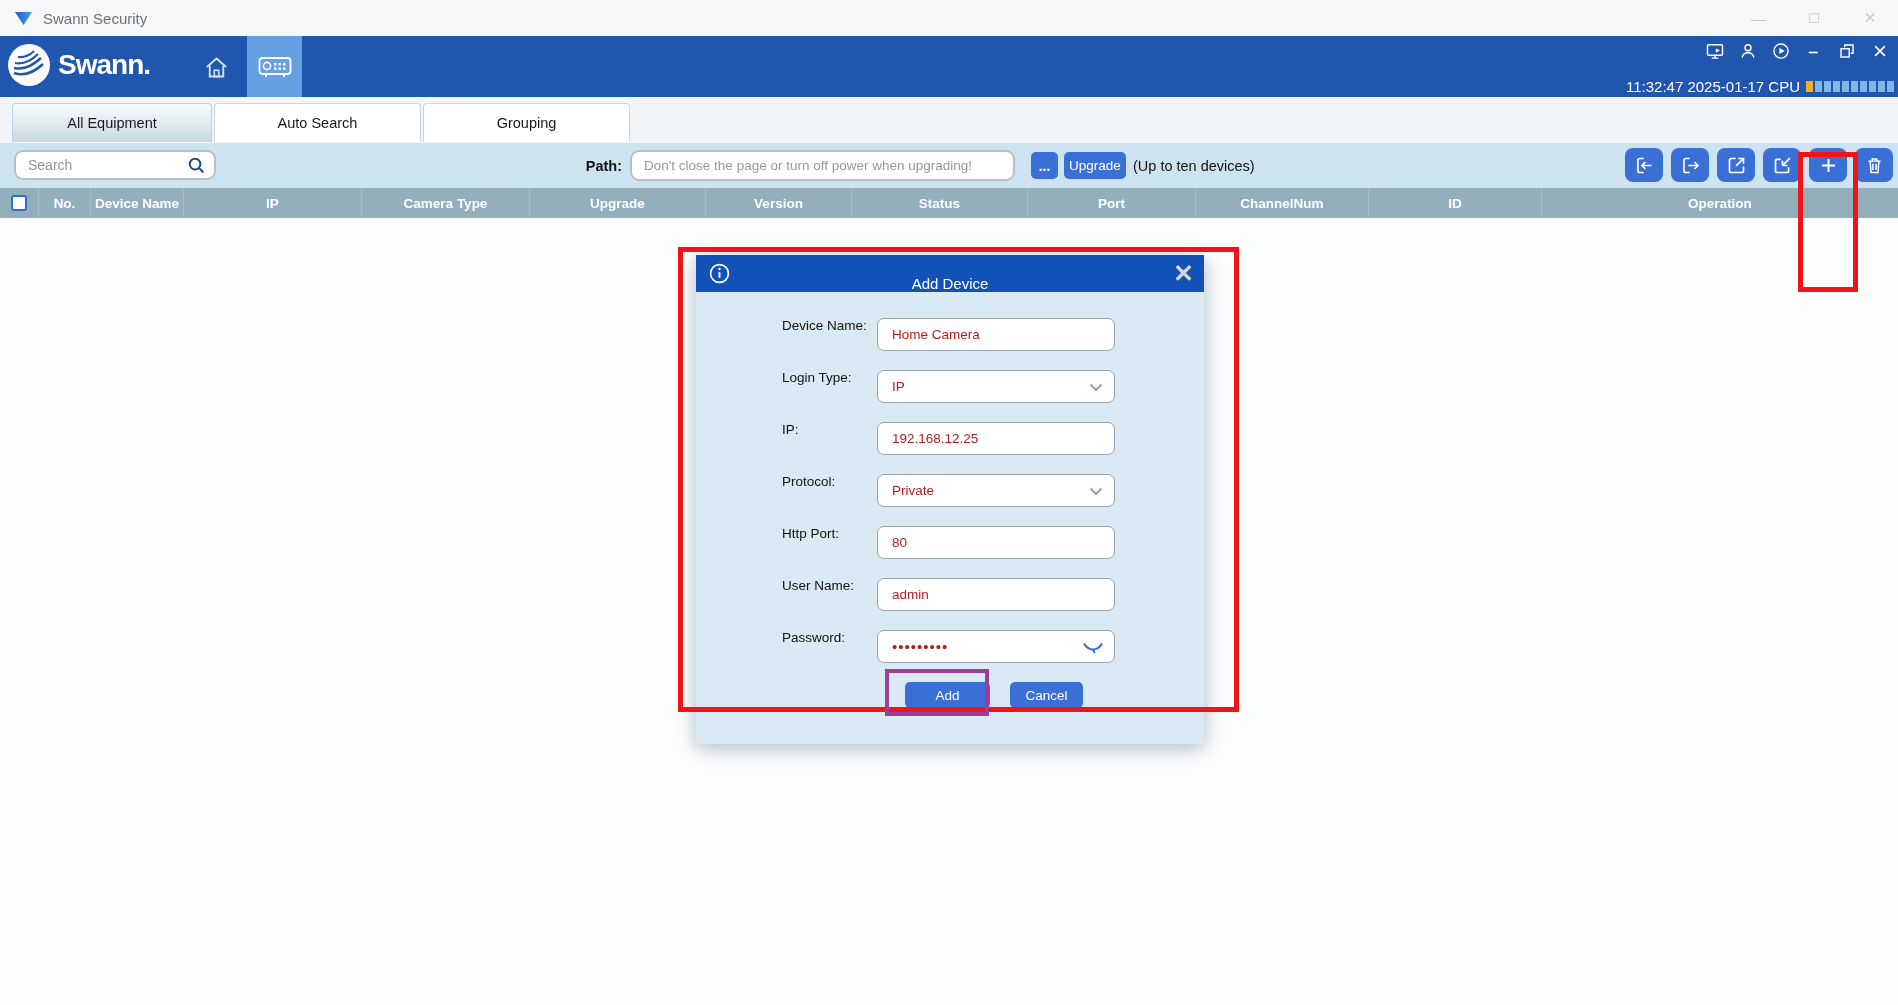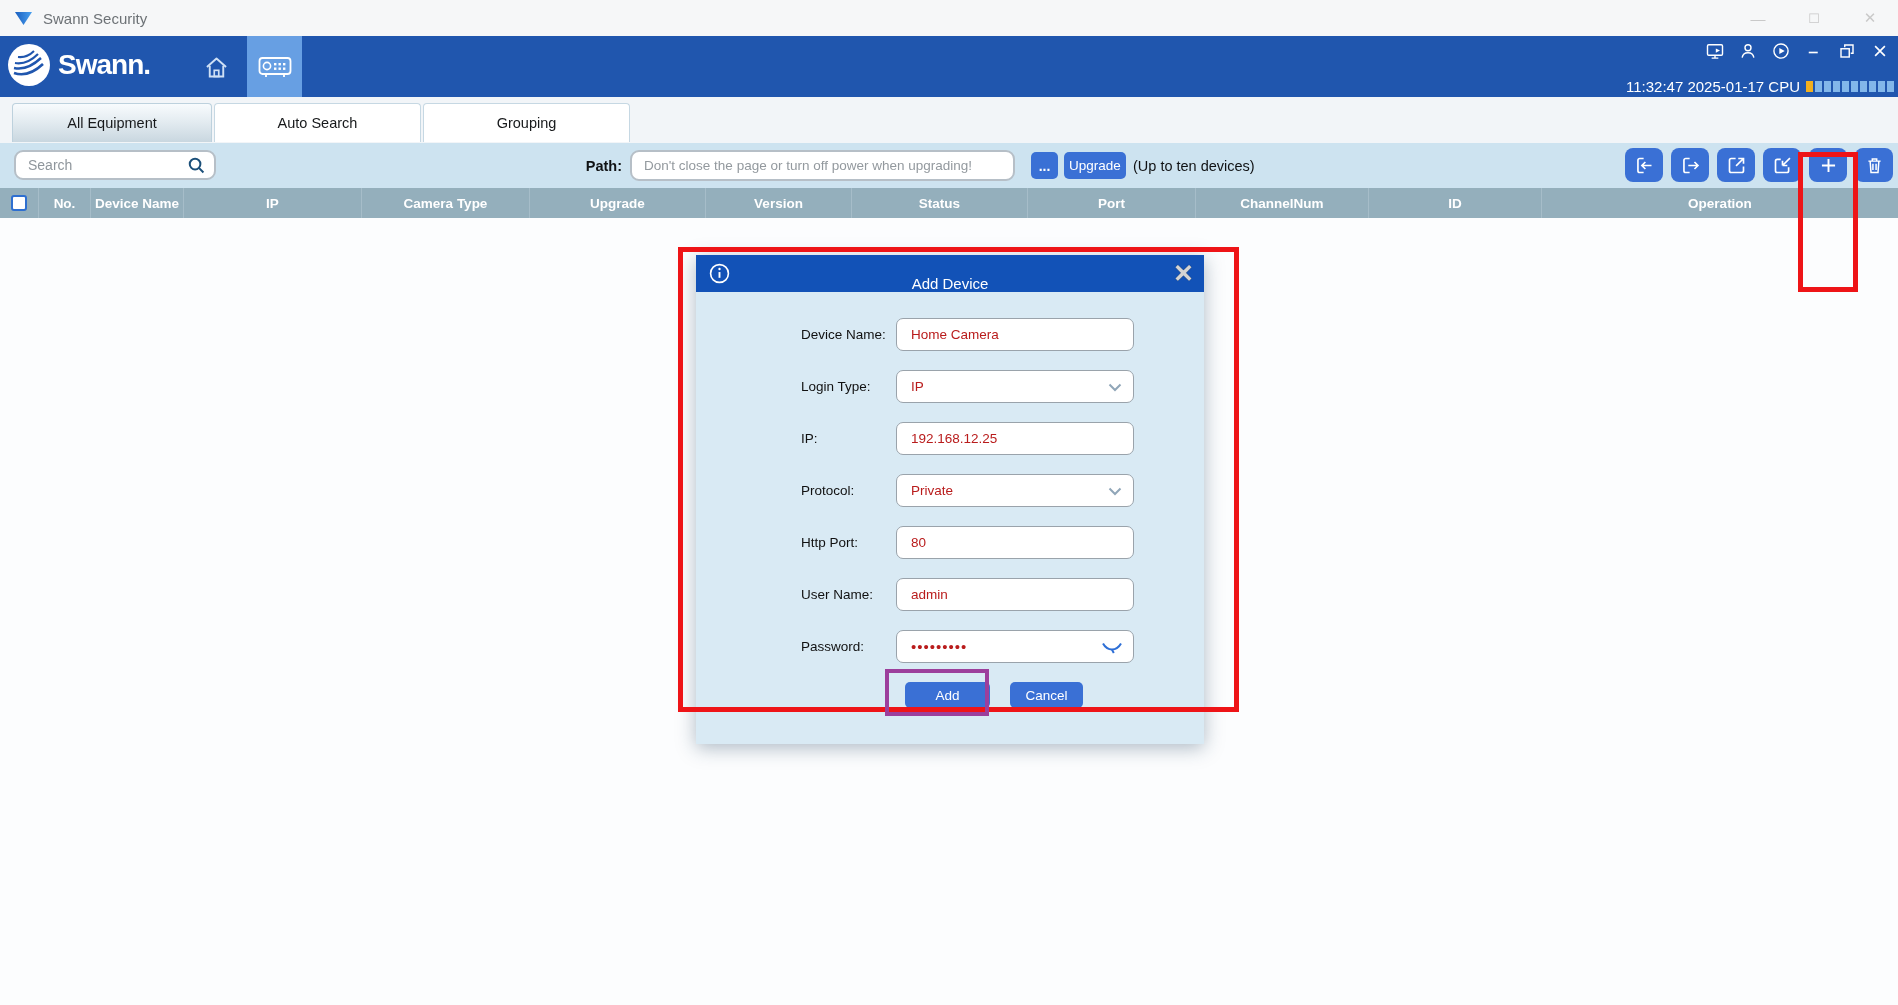--- a/index.html
+++ b/index.html
@@ -77,21 +77,21 @@
 
   
   #dialog{position:absolute;left:696px;top:255px;width:508px;height:489px;background:#d9eaf4;
           box-shadow:0 4px 18px rgba(30,60,90,.35);z-index:5;}
   .dlg-title{height:37px;background:#1252b7;display:flex;align-items:flex-end;position:relative;}
   .dlg-title .dtext{flex:1;text-align:center;color:#fff;font-size:15px;}
   .dlg-info{position:absolute;left:12px;top:7px;display:flex;}
   .dlg-close{position:absolute;right:10px;top:2px;font-size:25px;font-weight:bold;color:#d4d4d4;
              text-shadow:0 0 1px #4e4e4e;line-height:33px;}
   .dlg-body{padding-top:26px;}
-  .drow{display:flex;align-items:center;height:33px;margin-bottom:19px;padding-left:19px;}
+  .drow{display:flex;height:33px;margin-bottom:19px;}
   .drow .dlabel{margin-left:86px;width:95px;font-size:13.5px;color:#111;}
   .dvalbox{position:relative;width:238px;height:33px;background:#fff;border:1px solid #9aa3ab;
            border-radius:7px;box-sizing:border-box;display:flex;align-items:center;font-size:13.5px;color:#b91c1c;}
   .dvalbox .dval{margin-left:14px;}
   .dvalbox .chev{position:absolute;right:11px;top:12px;display:flex;}
   .dvalbox .pwicon{position:absolute;right:10px;top:10px;display:flex;}
   .dvalbox.pw .dval{letter-spacing:1px;font-size:15px;}
   .dlg-btns{display:flex;margin-top:14px;}
   .dlg-add{margin-left:209px;width:85px;height:26px;font-size:13.5px;}
   .dlg-cancel{margin-left:20px;width:73px;height:26px;font-size:13.5px;}

